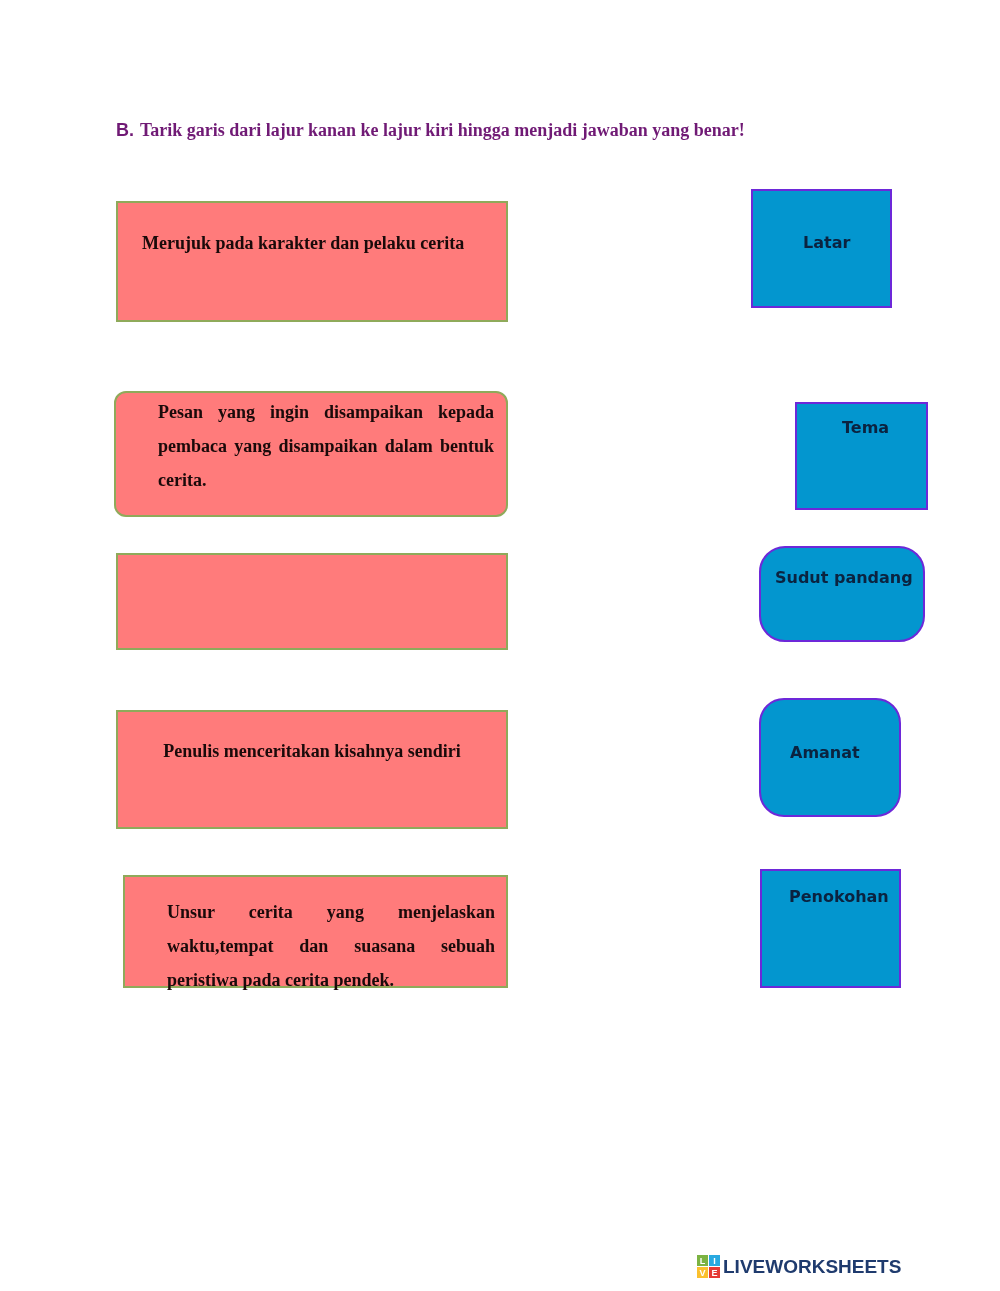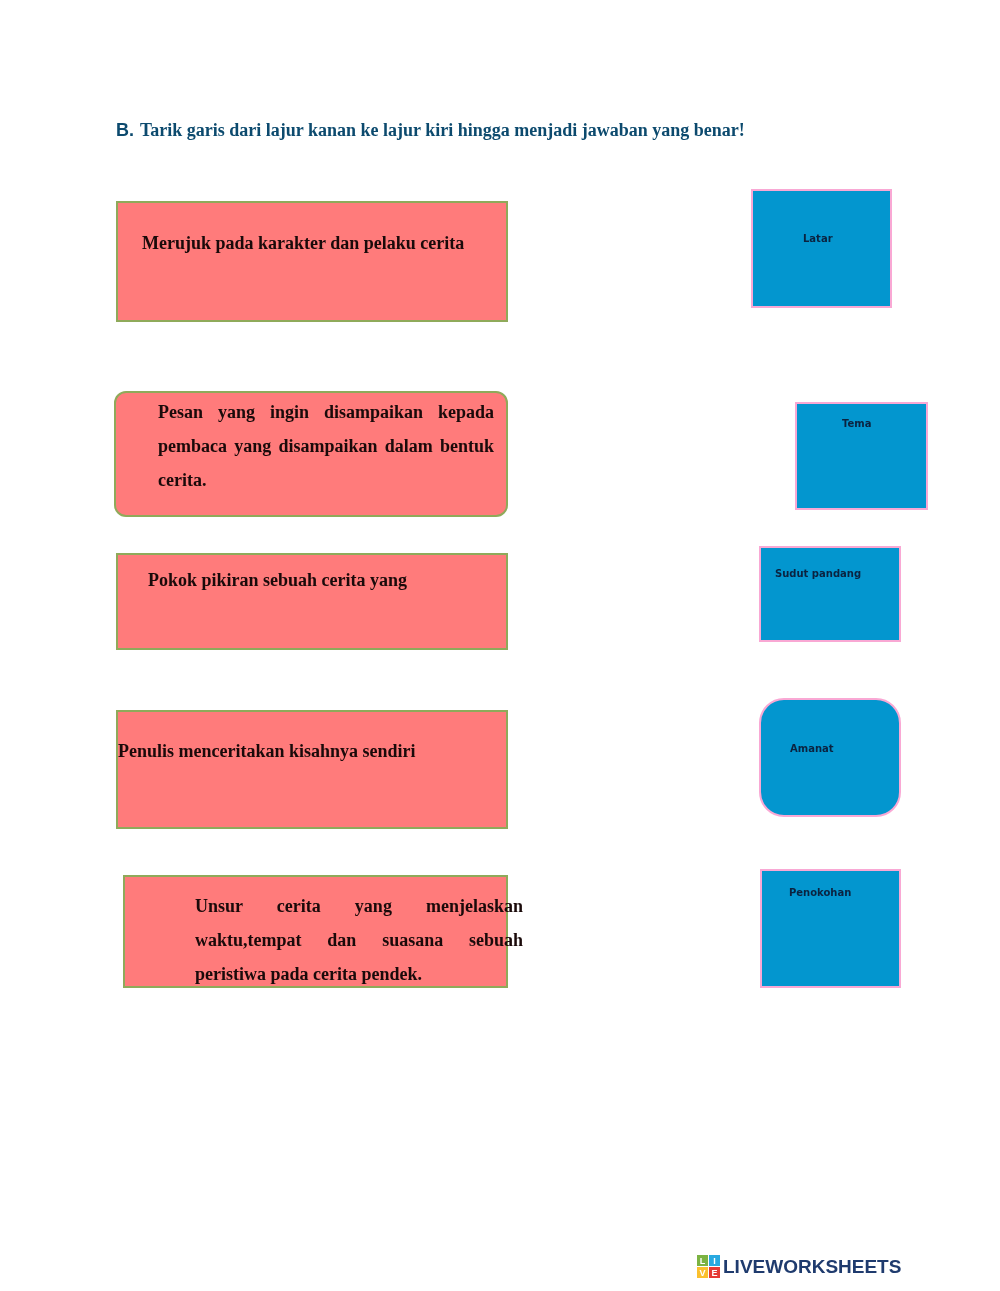--- a/index.html
+++ b/index.html
@@ -3,39 +3,39 @@
   <meta charset="utf-8">
   <style>
     html, body { margin: 0; padding: 0; }
     body {
       width: 1000px; height: 1291px; position: relative;
       background: #ffffff; overflow: hidden;
       font-family: "Liberation Serif", serif;
     }
     .instr {
       position: absolute; left: 116px; top: 120px;
-      font-size: 18px; font-weight: bold; color: #0c4a6e;
+      font-size: 18px; font-weight: bold; color: #701a75;
       white-space: nowrap;
     }
     .instr .letter {
       font-family: "Liberation Sans", sans-serif; font-size: 18px; margin-right: 6px;
     }
     .pink {
       position: absolute; background: #ff7b7b;
       border: 2px solid #8faa5a; box-sizing: border-box;
       font-family: "Liberation Serif", serif; font-weight: bold;
       font-size: 18px; color: #1a0a0a;
     }
     .pink .t { position: absolute; }
     .justify { text-align: justify; text-align-last: left; line-height: 34px; }
     .blue {
       position: absolute; background: #0396cf;
-      border: 2px solid #f9a8d4; box-sizing: border-box;
+      border: 2px solid #6d28d9; box-sizing: border-box;
       font-family: "DejaVu Sans", sans-serif; font-weight: bold;
-      font-size: 10px; color: #0b2340;
+      font-size: 16px; color: #0b2340;
     }
     .blue .t { position: absolute; white-space: nowrap; }
     .logo {
       position: absolute; left: 697px; top: 1255px;
       display: flex; align-items: center;
     }
     .logo-grid {
       display: grid; grid-template-columns: 11px 11px; grid-template-rows: 11px 11px;
       gap: 1px; margin-right: 3px;
     }
@@ -58,43 +58,42 @@
 <div class="pink" style="left:116px; top:201px; width:392px; height:121px;">
   <div class="t" style="left:24px; top:30px; white-space:nowrap;">Merujuk pada karakter dan pelaku cerita</div>
 </div>
 
 <div class="pink" style="left:114px; top:391px; width:394px; height:126px;border-radius:12px;">
   <div class="t justify" style="left:42px; top:2px; width:336px;">Pesan yang ingin disampaikan kepada pembaca yang disampaikan dalam bentuk cerita.</div>
 </div>
 
 <div class="pink" style="left:116px; top:553px; width:392px; height:97px;">
   <div class="t" style="left:30px; top:8px; line-height:34px; white-space:nowrap;">
-    <div>Pokok pikiran sebuah cerita yang</div>
   </div>
 </div>
 
 <div class="pink" style="left:116px; top:710px; width:392px; height:119px;">
-  <div class="t" style="left:0; width:388px; top:27px; line-height:24px; ">
+  <div class="t" style="left:0; width:388px; top:27px; line-height:24px; text-align:center;">
     <div>Penulis menceritakan kisahnya sendiri</div>
   </div>
 </div>
 
 <div class="pink" style="left:123px; top:875px; width:385px; height:113px;">
-  <div class="t justify" style="left:42px; top:12px; width:328px;margin-left:28px;">Unsur cerita yang menjelaskan waktu,tempat dan suasana sebuah peristiwa pada cerita pendek.</div>
+  <div class="t justify" style="left:42px; top:18px; width:328px;">Unsur cerita yang menjelaskan waktu,tempat dan suasana sebuah peristiwa pada cerita pendek.</div>
 </div>
 
 <div class="blue" style="left:751px; top:189px; width:141px; height:119px;">
   <span class="t" style="left:50px; top:42px;">Latar</span>
 </div>
 
 <div class="blue" style="left:759px; top:402px; width:133px; height:108px;margin-left:36px;">
   <span class="t" style="left:45px; top:14px;">Tema</span>
 </div>
 
-<div class="blue" style="left:759px; top:546px; width:142px; height:96px;">
+<div class="blue" style="left:759px; top:546px; width:166px; height:96px;border-radius:26px;">
   <span class="t" style="left:14px; top:20px;">Sudut pandang</span>
 </div>
 
 <div class="blue" style="left:759px; top:698px; width:142px; height:119px;border-radius:25px;">
   <span class="t" style="left:29px; top:43px;">Amanat</span>
 </div>
 
 <div class="blue" style="left:760px; top:869px; width:141px; height:119px;">
   <span class="t" style="left:27px; top:16px;">Penokohan</span>
 </div>

